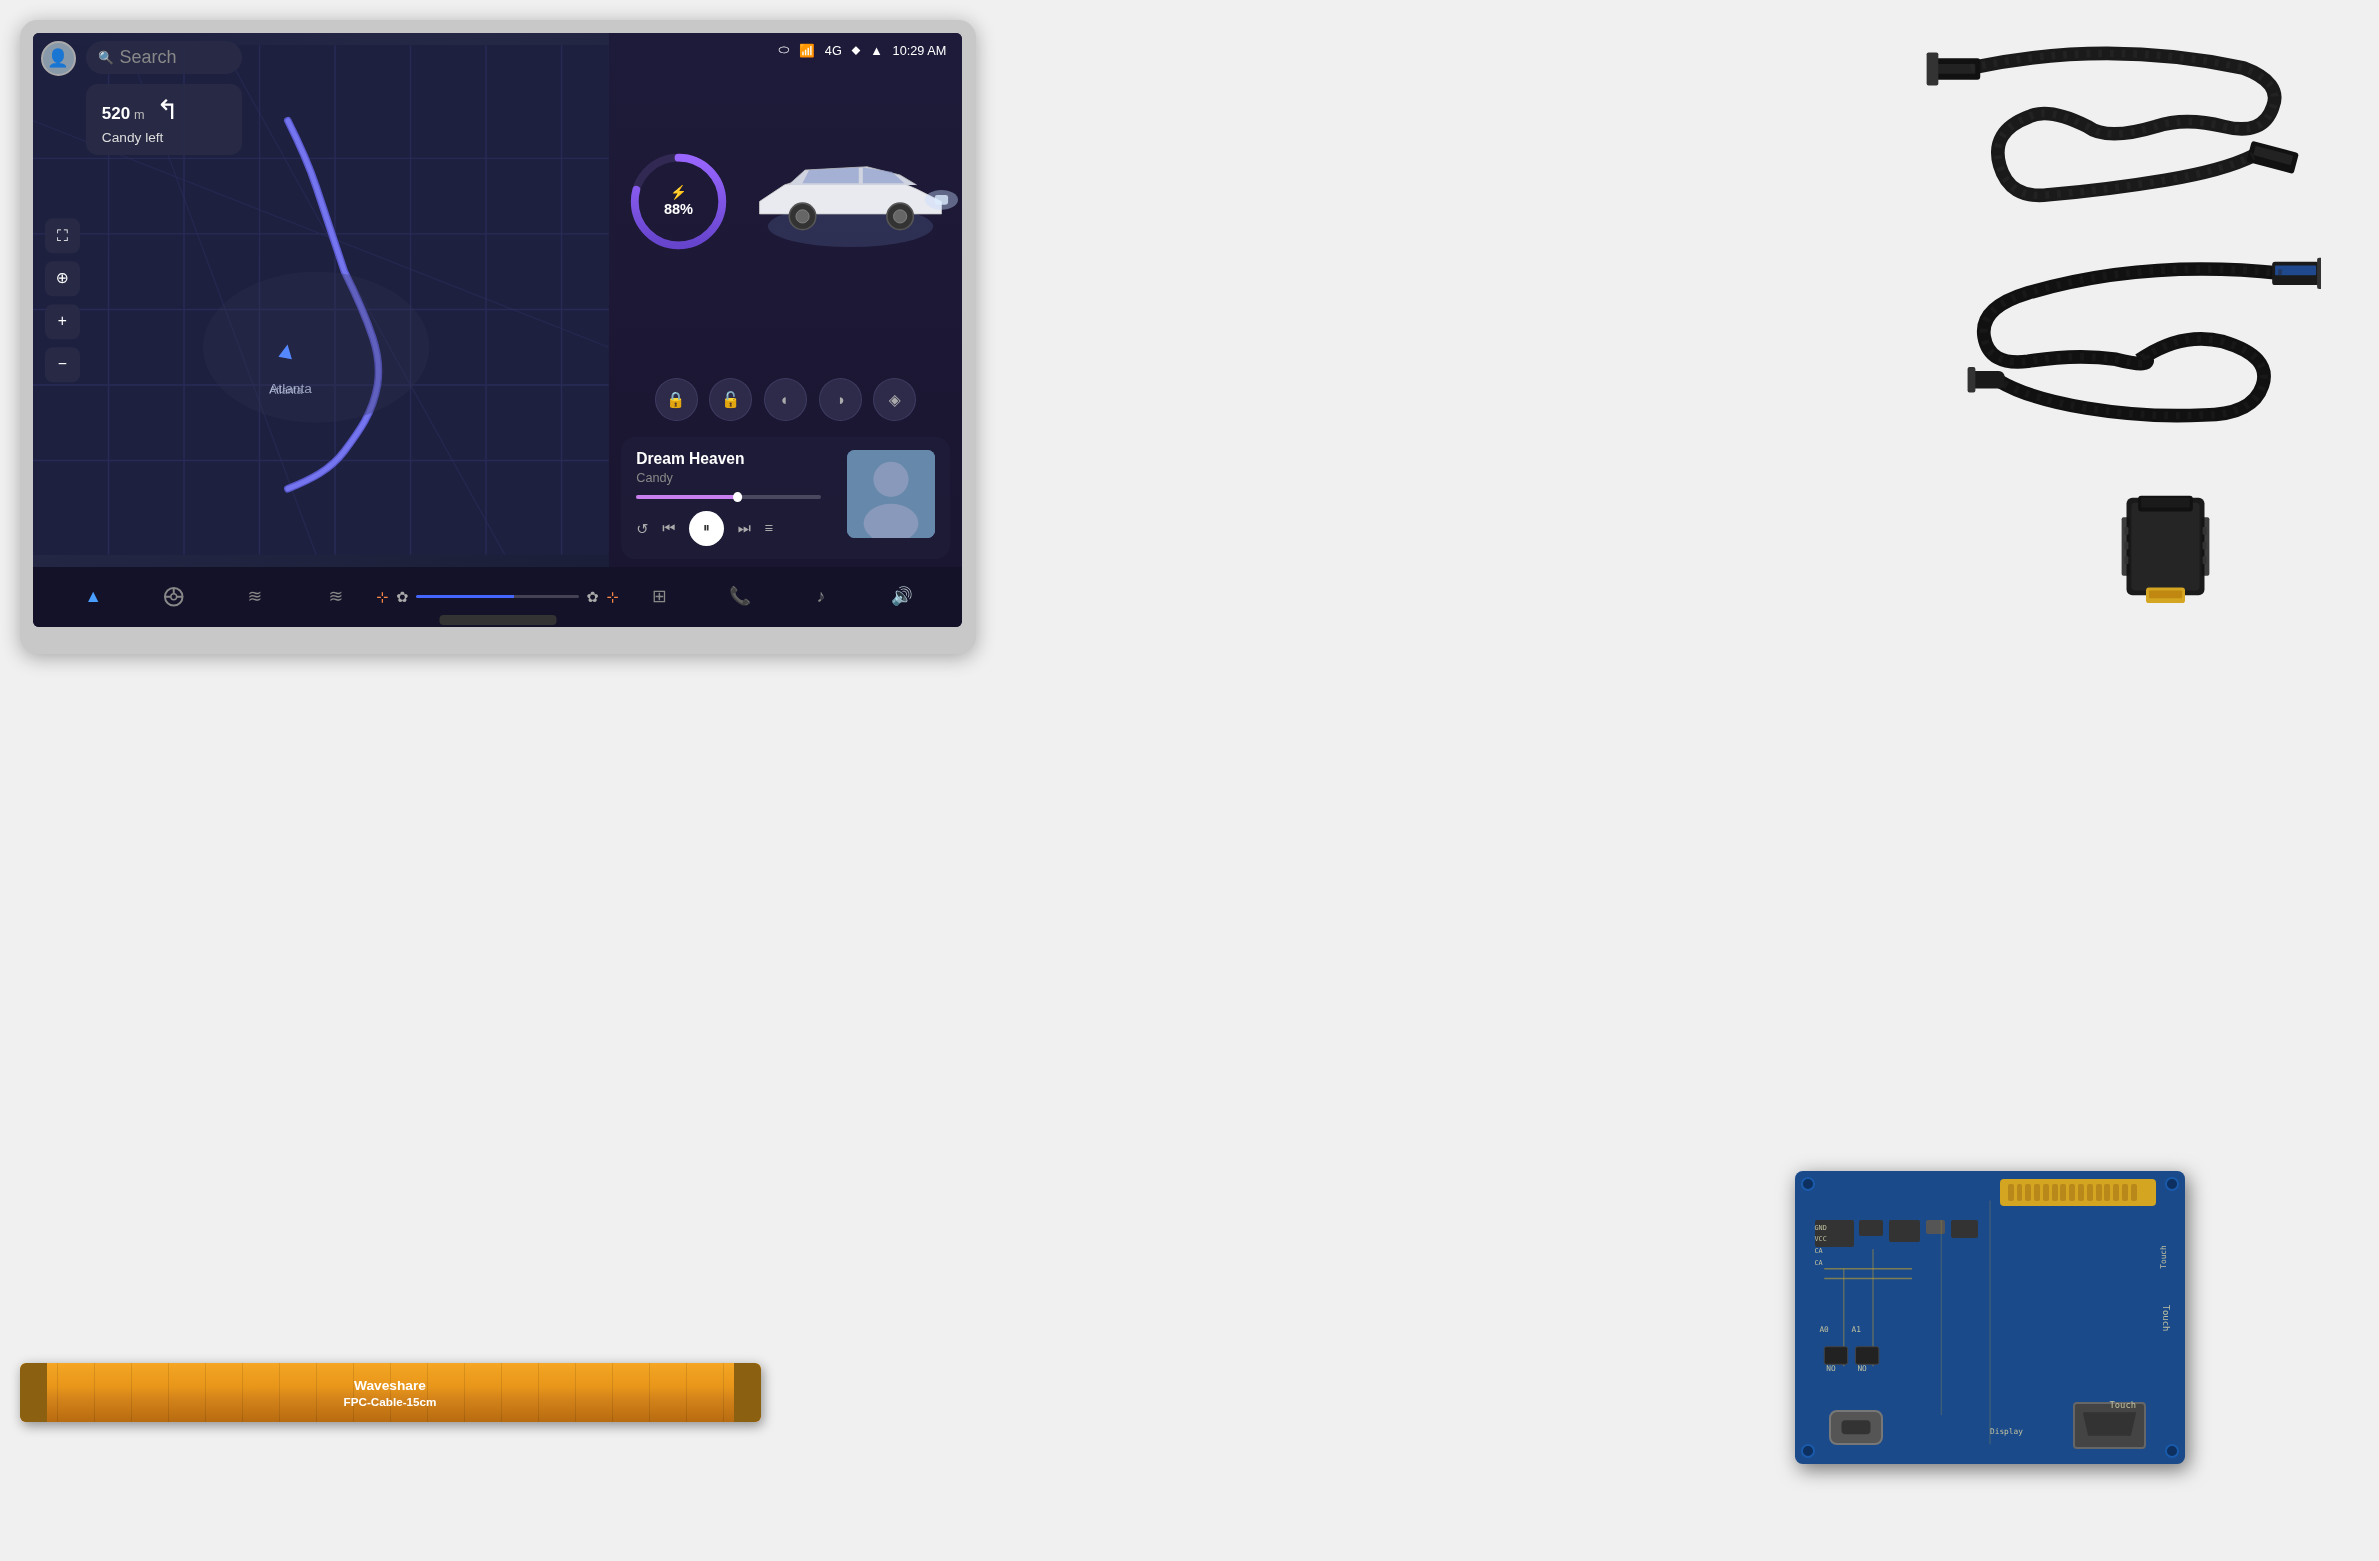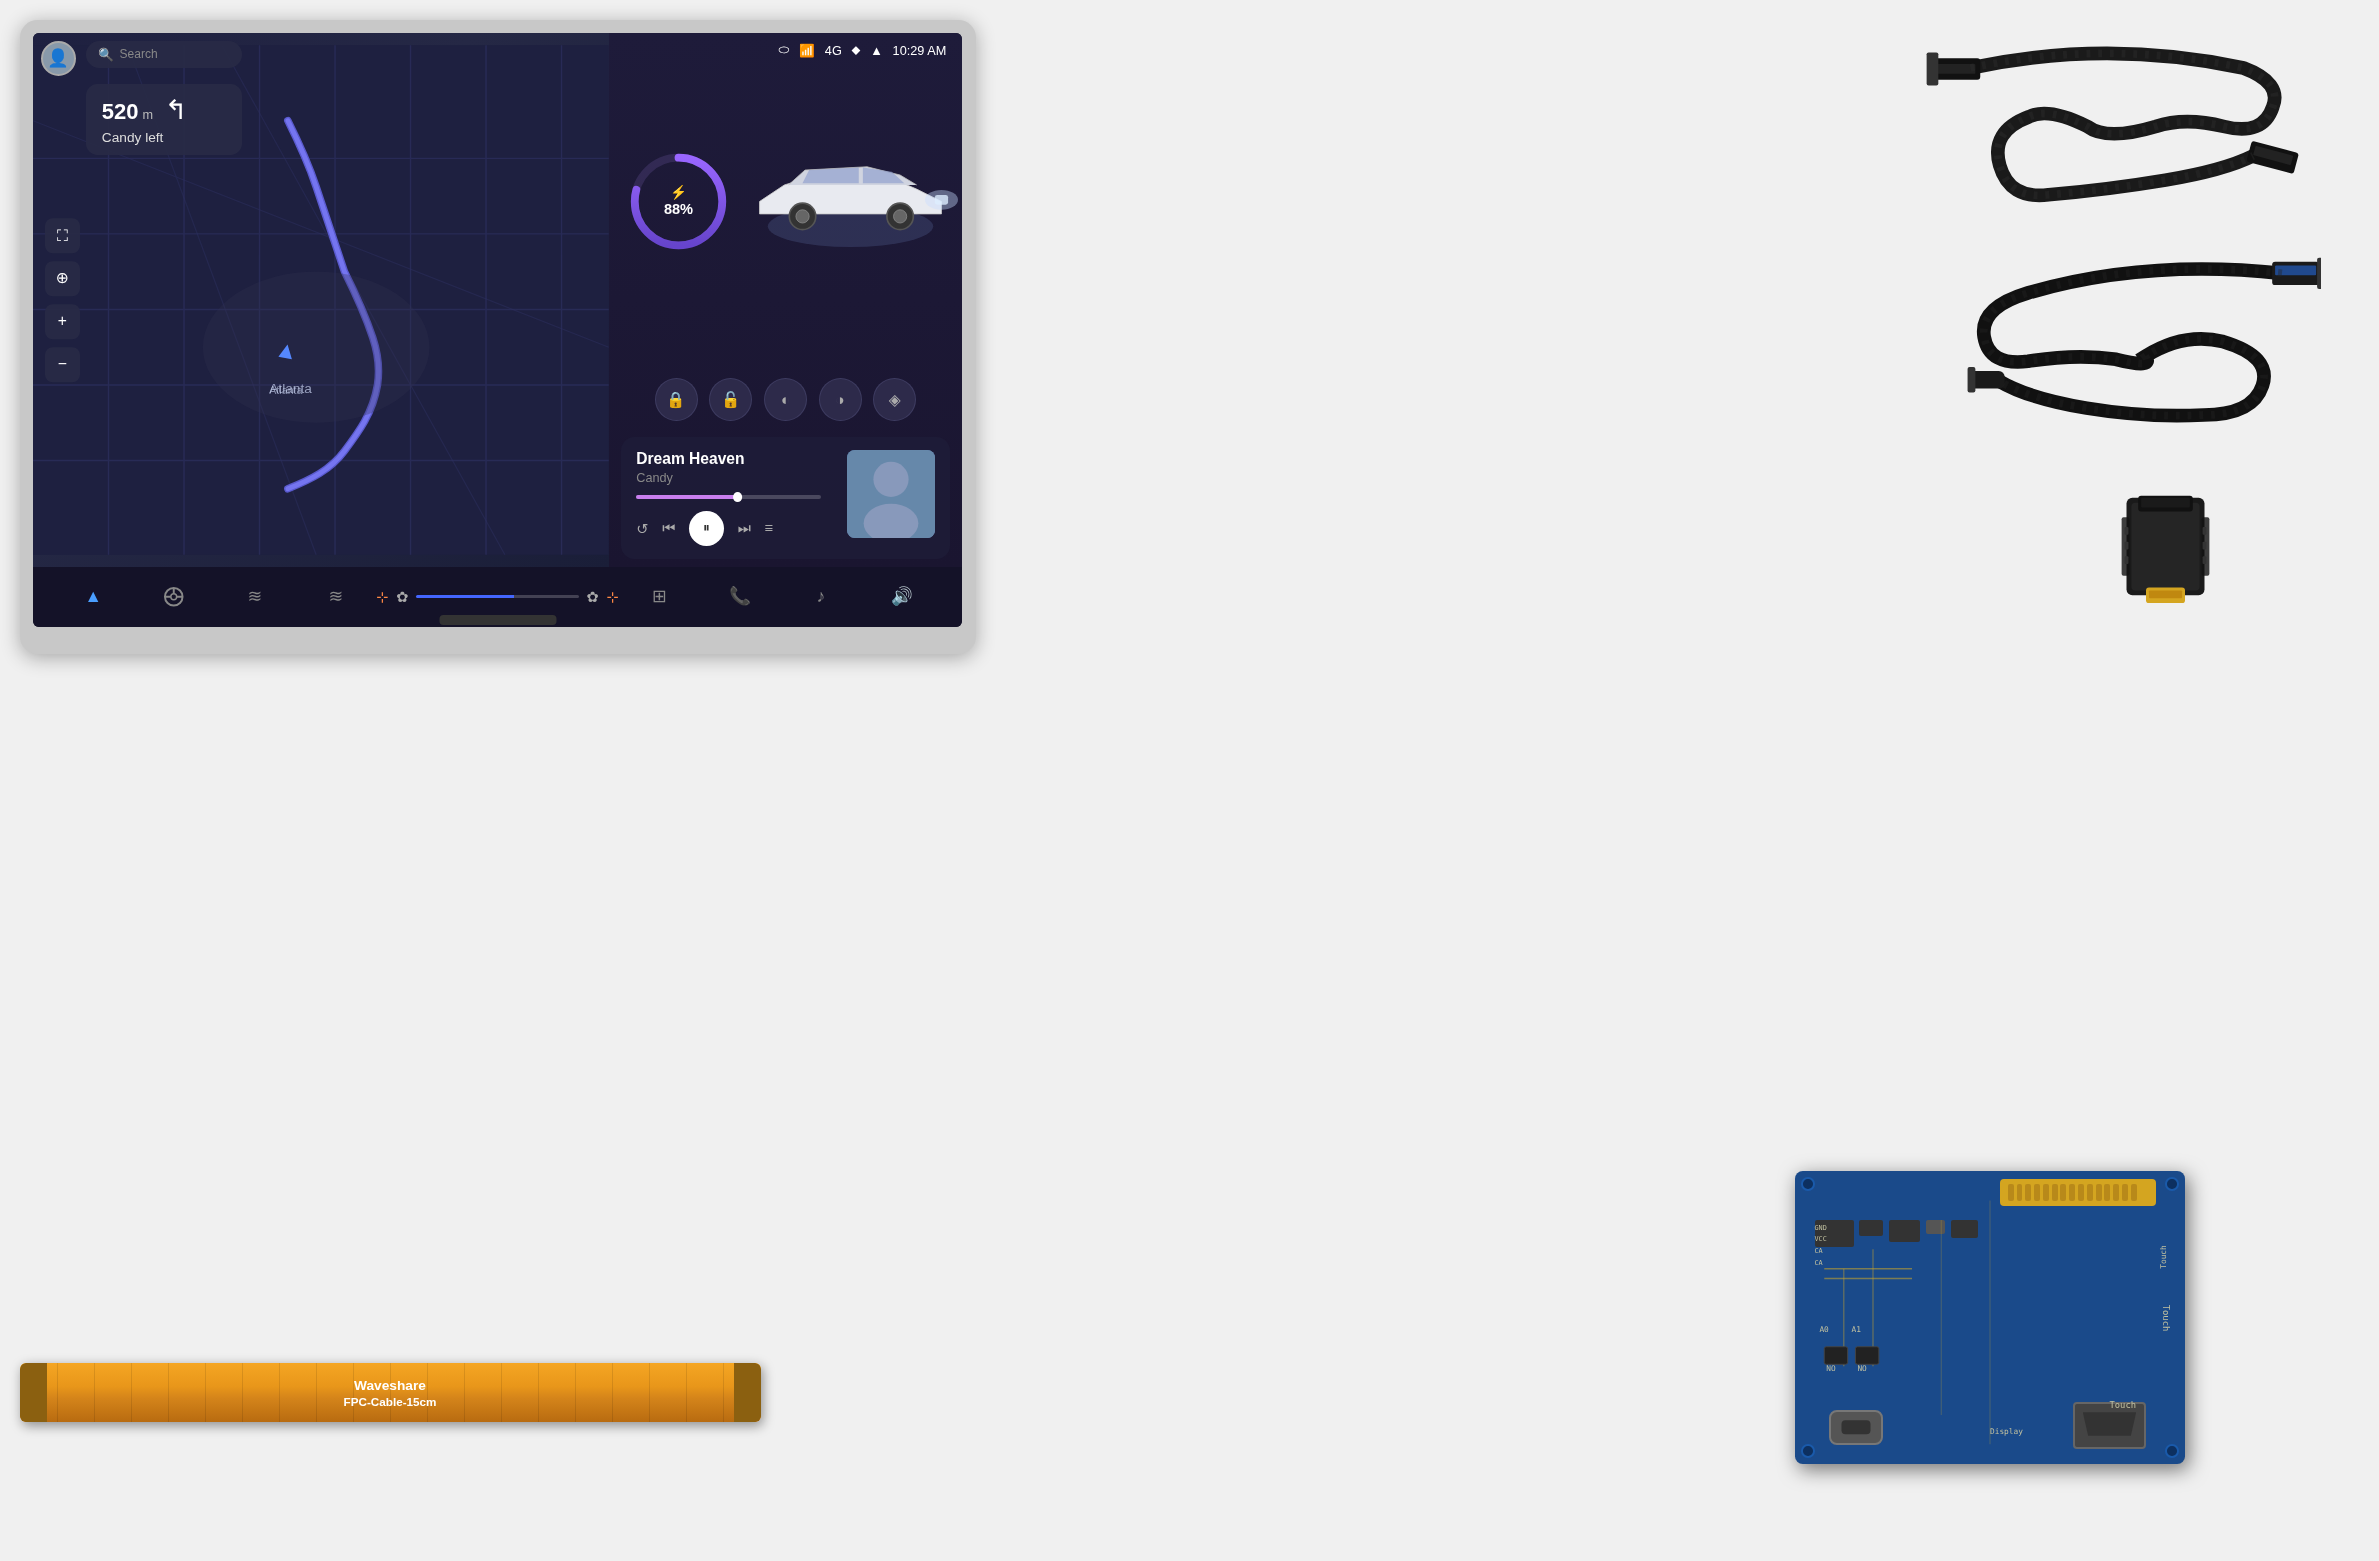--- a/index.html
+++ b/index.html
@@ -124,21 +124,21 @@
     }
 
     .nav-distance {
       display: flex;
       align-items: baseline;
       gap: 3.9px;
       margin-bottom: 3.9px;
     }
 
     .nav-distance .dist-num {
-      font-size: 22px;
+      font-size: 17px;
       font-weight: bold;
     }
 
     .nav-distance .dist-unit {
       font-size: 12.7px;
       color: #bbb;
     }
 
     .nav-arrow {
       font-size: 27px;
@@ -598,21 +598,21 @@
         <ellipse cx="300" cy="320" rx="120" ry="80" fill="rgba(50,50,80,0.3)"></ellipse>
       </svg>
 
       <div class="city-label" style="bottom: 32%; left: 41%;">Atlanta</div>
       <div style="position:absolute; bottom: 32%; left: 41%; color: rgba(200,210,240,0.7); font-size: 13.7px; z-index:5;">Atlanta</div>
 
       <div class="avatar">👤</div>
 
       <div class="search-bar">
         <span>🔍</span>
-        <span style="color:#888; font-size:12px;">Search</span>
+        <span style="color:#888; font-size:18px;">Search</span>
       </div>
 
       <div class="nav-instruction">
         <div class="nav-distance">
           <span class="dist-num">520</span>
           <span class="dist-unit">m</span>
           <span class="nav-arrow">↰</span>
         </div>
         <div class="nav-text">Candy left</div>
       </div>

